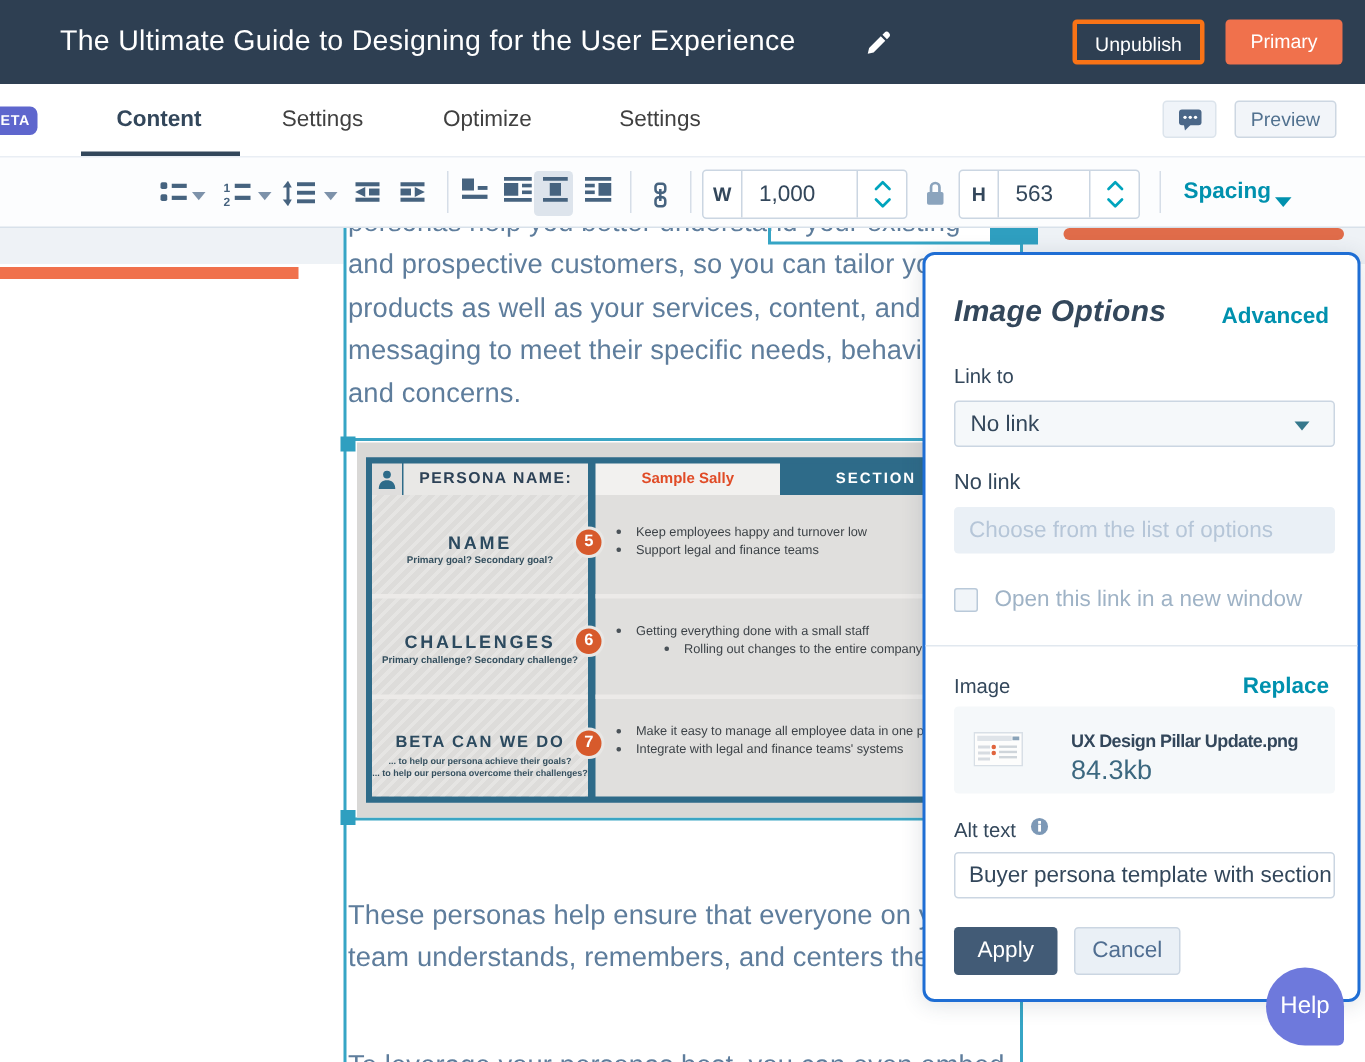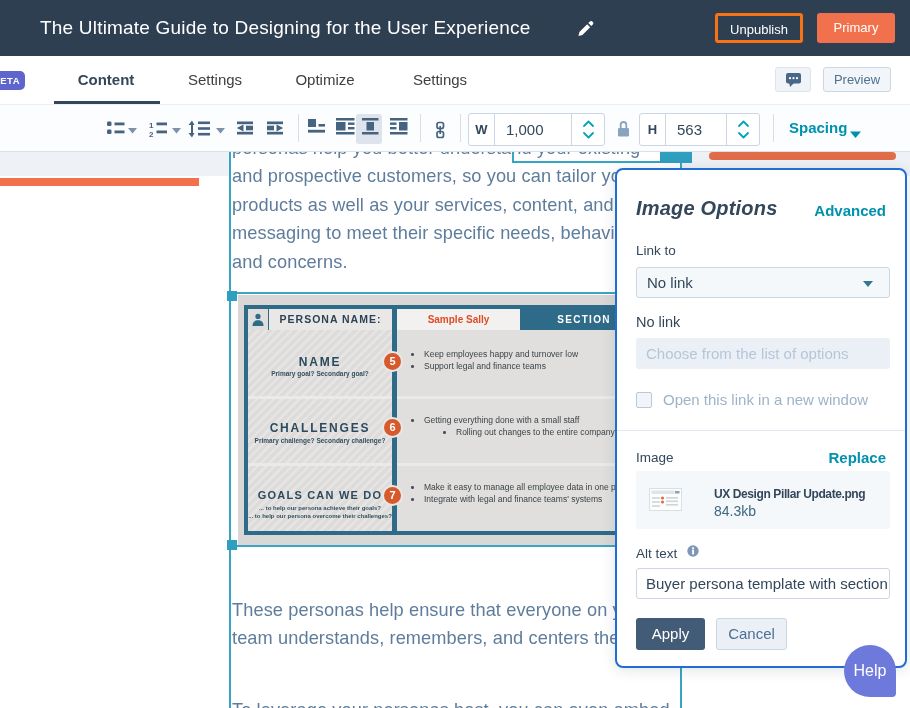--- a/index.html
+++ b/index.html
@@ -118,21 +118,21 @@
 
       <div class="cell" style="left:0; top:87px; width:144px; height:3px; background:#eceae8;"></div>
       <div class="cell" style="left:149px; top:87px; width:272px; height:3px; background:#eceae8;"></div>
       <div class="cell" style="left:0; top:154px; width:144px; height:3px; background:#eceae8;"></div>
       <div class="cell" style="left:149px; top:154px; width:272px; height:3px; background:#eceae8;"></div>
 
       <div class="rtitle" style="top:46px;">NAME</div>
       <div class="rsub" style="top:61px;">Primary goal? Secondary goal?</div>
       <div class="rtitle" style="top:112px;">CHALLENGES</div>
       <div class="rsub" style="top:128px;">Primary challenge? Secondary challenge?</div>
-      <div class="rtitle" style="top:180px; letter-spacing:1.2px; font-size:11px;">GOALS CAN WE DO</div>
+      <div class="rtitle" style="top:180px; letter-spacing:1.2px; font-size:11px;">BETA CAN WE DO</div>
       <div class="rsub" style="top:196px; font-size:6px;">... to help our persona achieve their goals?</div>
       <div class="rsub" style="top:203.5px; font-size:6px;">... to help our persona overcome their challenges?</div>
 
       <div class="bl" style="left:176px; top:40px;"><b></b>Keep employees happy and turnover low</div>
       <div class="bl" style="left:176px; top:52px;"><b></b>Support legal and finance teams</div>
       <div class="bl" style="left:176px; top:106px;"><b></b>Getting everything done with a small staff</div>
       <div class="bl" style="left:176px; top:118px;margin-left:32px;"><b></b>Rolling out changes to the entire company</div>
       <div class="bl" style="left:176px; top:173px;"><b></b>Make it easy to manage all employee data in one place</div>
       <div class="bl" style="left:176px; top:185px;"><b></b>Integrate with legal and finance teams' systems</div>
 
@@ -171,21 +171,21 @@
           <rect x="3" y="9" width="8" height="2" fill="#d7dce1"></rect>
           <rect x="3" y="13" width="8" height="2" fill="#d7dce1"></rect>
           <rect x="3" y="17" width="8" height="2" fill="#d7dce1"></rect>
           <circle cx="13.5" cy="10" r="1.5" fill="#e0643c"></circle>
           <circle cx="13.5" cy="14" r="1.5" fill="#e0643c"></circle>
           <rect x="17" y="9" width="12" height="1.6" fill="#cfd5da"></rect>
           <rect x="17" y="12.5" width="12" height="1.6" fill="#cfd5da"></rect>
           <rect x="17" y="16" width="12" height="1.6" fill="#cfd5da"></rect>
         </svg>
         <div style="position:absolute; left:78px; top:16px; font-size:12px; font-weight:bold; color:#33475b; white-space:nowrap; letter-spacing:-.4px;">UX Design Pillar Update.png</div>
-        <div style="position:absolute; left:78px; top:32px; font-size:14px; color:#3c6880;">84.3kb</div>
+        <div style="position:absolute; left:78px; top:32px; font-size:18px; color:#3c6880;">84.3kb</div>
       </div>
       <div class="plabel" style="top:376px;">Alt text</div>
       <svg width="12" height="12" viewBox="0 0 12 12" style="position:absolute; left:70px; top:375px;">
         <circle cx="6" cy="6" r="5.7" fill="#7c98b6"></circle>
         <rect x="5.1" y="4.8" width="1.9" height="4.6" fill="#fff"></rect>
         <rect x="5.1" y="2.3" width="1.9" height="1.9" fill="#fff"></rect>
       </svg>
       <div class="alt-input">Buyer persona template with section</div>
       <div id="btn-apply">Apply</div>
       <div id="btn-cancel">Cancel</div>

